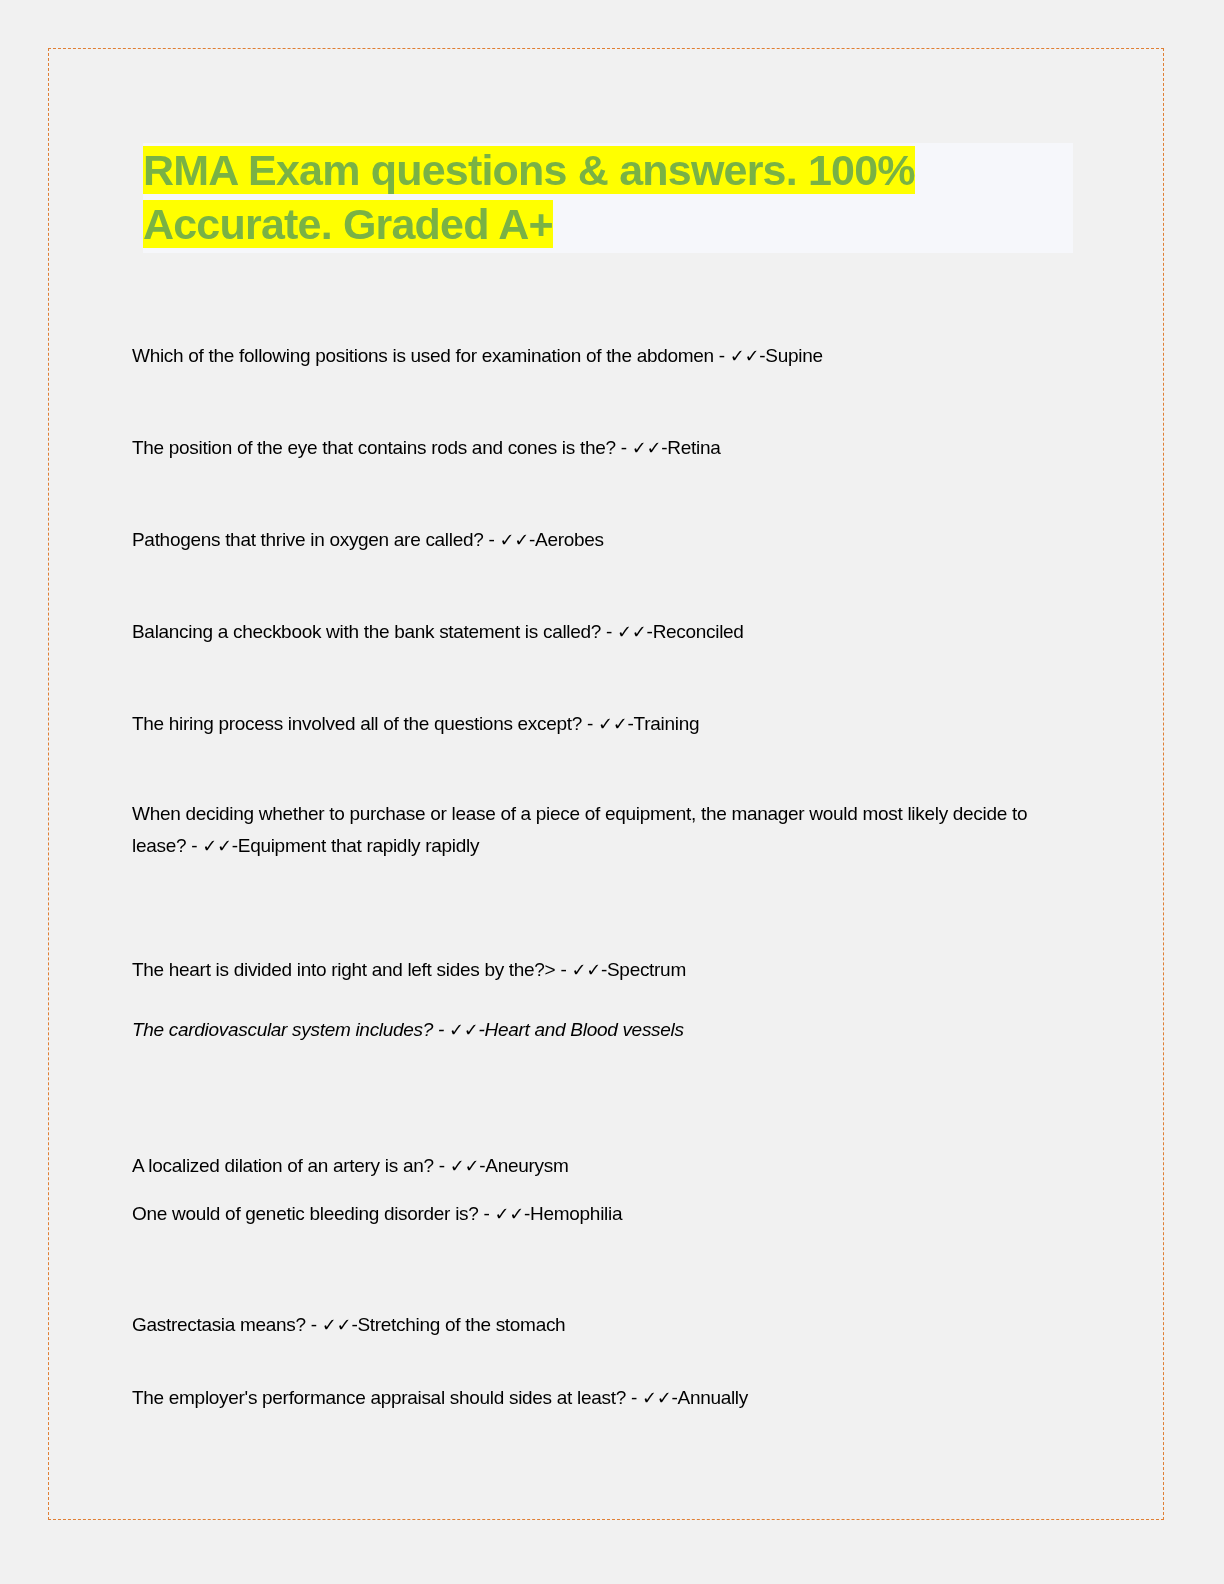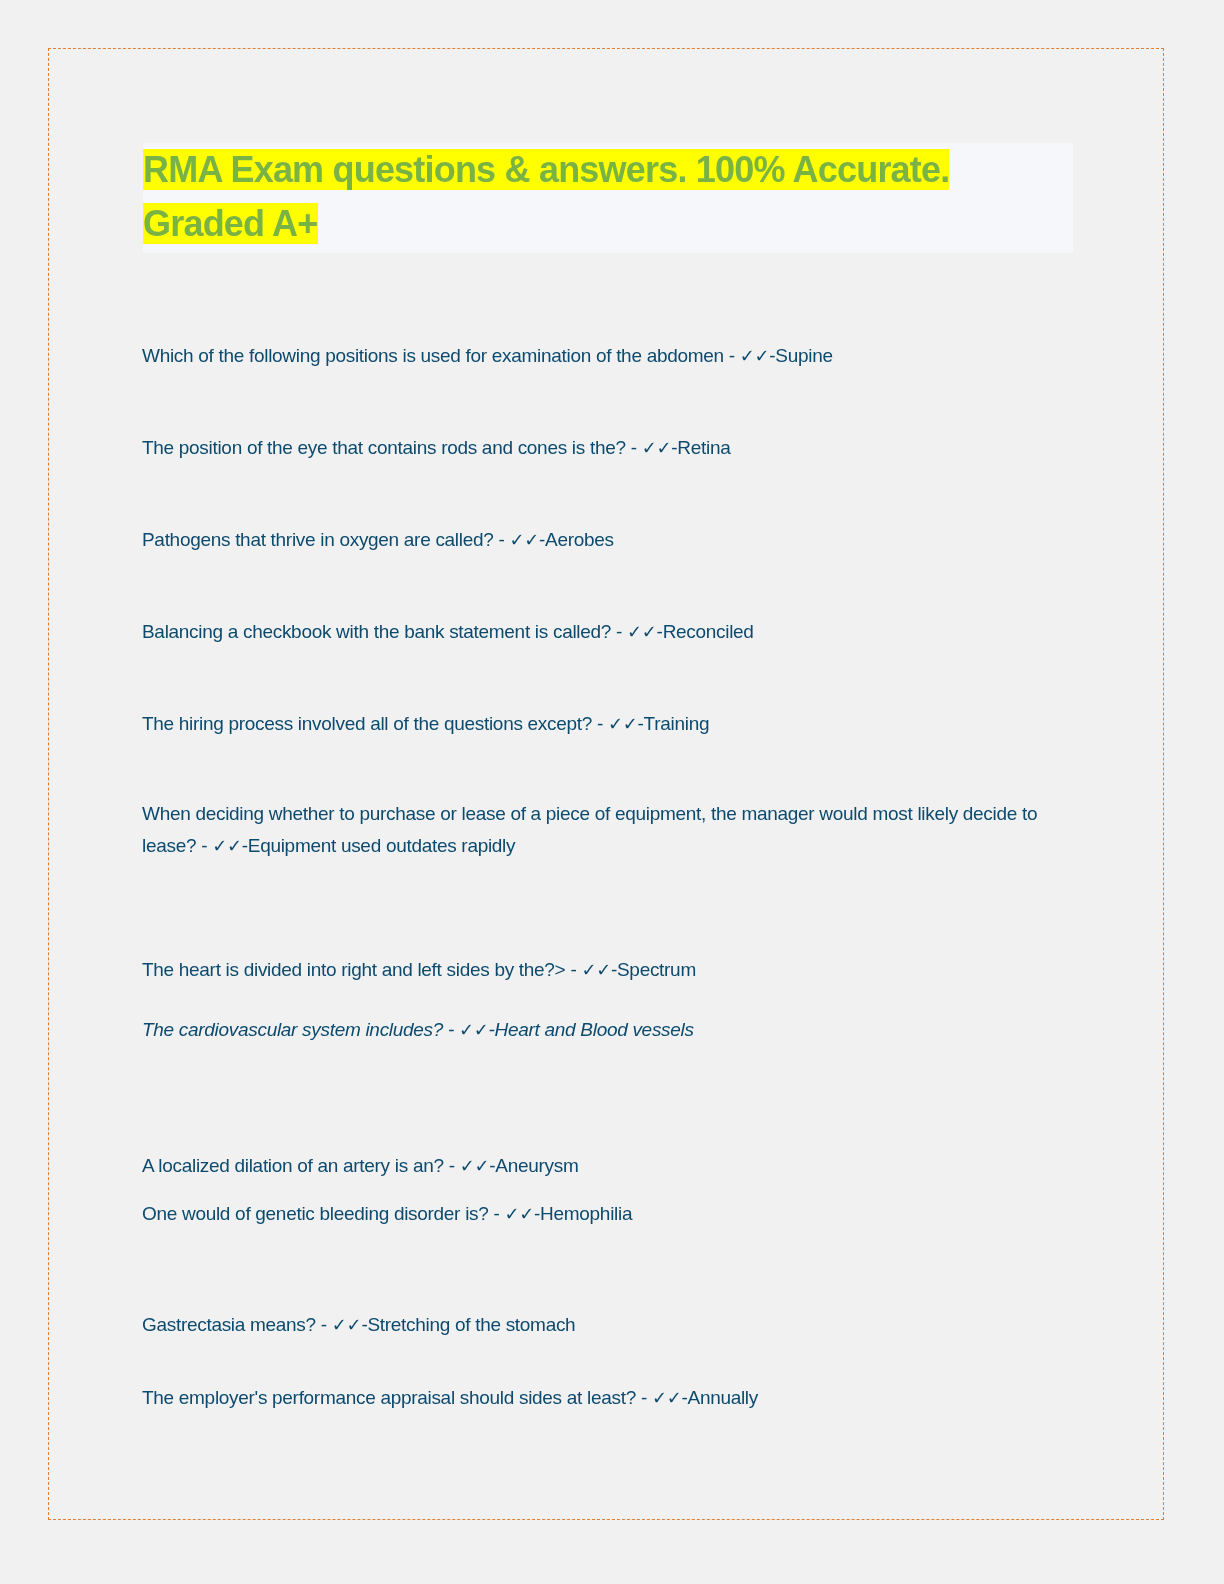--- a/index.html
+++ b/index.html
@@ -22,56 +22,56 @@
     width: 930px; height: 110px;
     background: #f6f7fb;
   }
   .title {
     position: absolute;
     left: 143px; top: 143px;
     width: 930px;
     margin: 0;
     font-family: "Liberation Sans", sans-serif;
     font-weight: bold;
-    font-size: 36px;
+    font-size: 43px;
     line-height: 54px;
     letter-spacing: -0.8px;
     color: #79b245;
   }
   .title span {
     background: #ffff00;
     -webkit-box-decoration-break: clone;
     box-decoration-break: clone;
     transform: scaleX(0.92);
   }
   .qa {
     position: absolute;
-    left: 142px;
+    left: 132px;
     width: 920px;
     font-family: "Liberation Sans", sans-serif;
     font-size: 19px;
     line-height: 32px;
-    color: #0c4a6e;
+    color: #000000;
     letter-spacing: -0.3px;
   }
   .check { font-family: "DejaVu Sans", sans-serif; font-size: 18px; font-weight: bold; }
 </style>
 </head>
 <body>
 
 <div class="page-border"></div>
 <div class="title-box"></div>
 <h1 class="title"><span>RMA Exam questions &amp; answers. 100% Accurate. Graded A+</span></h1>
 
 <div id="qa-list">
     <div class="qa" style="top: 340px;"><span>Which of the following positions is used for examination of the abdomen - </span><span class="check">✓✓</span><span>-Supine</span></div>
     <div class="qa" style="top: 432px;"><span>The position of the eye that contains rods and cones is the? - </span><span class="check">✓✓</span><span>-Retina</span></div>
     <div class="qa" style="top: 524px;"><span>Pathogens that thrive in oxygen are called? - </span><span class="check">✓✓</span><span>-Aerobes</span></div>
     <div class="qa" style="top: 616px;"><span>Balancing a checkbook with the bank statement is called? - </span><span class="check">✓✓</span><span>-Reconciled</span></div>
     <div class="qa" style="top: 708px;"><span>The hiring process involved all of the questions except? - </span><span class="check">✓✓</span><span>-Training</span></div>
-    <div class="qa" style="top: 798px;"><span>When deciding whether to purchase or lease of a piece of equipment, the manager would most likely decide to lease? - </span><span class="check">✓✓</span><span>-Equipment used outdates rapidly</span></div>
+    <div class="qa" style="top: 798px;"><span>When deciding whether to purchase or lease of a piece of equipment, the manager would most likely decide to lease? - </span><span class="check">✓✓</span><span>-Equipment that rapidly rapidly</span></div>
     <div class="qa" style="top: 922px; margin-top: 32px;"><span>The heart is divided into right and left sides by the?&gt; - </span><span class="check">✓✓</span><span>-Spectrum</span></div>
     <div class="qa" style="top: 1014px; font-style: italic;"><span>The cardiovascular system includes? - </span><span class="check">✓✓</span><span>-Heart and Blood vessels</span></div>
     <div class="qa" style="top: 1106px; margin-top: 44px;"><span>A localized dilation of an artery is an? - </span><span class="check">✓✓</span><span>-Aneurysm</span></div>
     <div class="qa" style="top: 1198px;"><span>One would of genetic bleeding disorder is? - </span><span class="check">✓✓</span><span>-Hemophilia</span></div>
     <div class="qa" style="top: 1289px; margin-top: 20px;"><span>Gastrectasia means? - </span><span class="check">✓✓</span><span>-Stretching of the stomach</span></div>
     <div class="qa" style="top: 1382px;"><span>The employer's performance appraisal should sides at least? - </span><span class="check">✓✓</span><span>-Annually</span></div>
   </div>
 
 </body></html>

